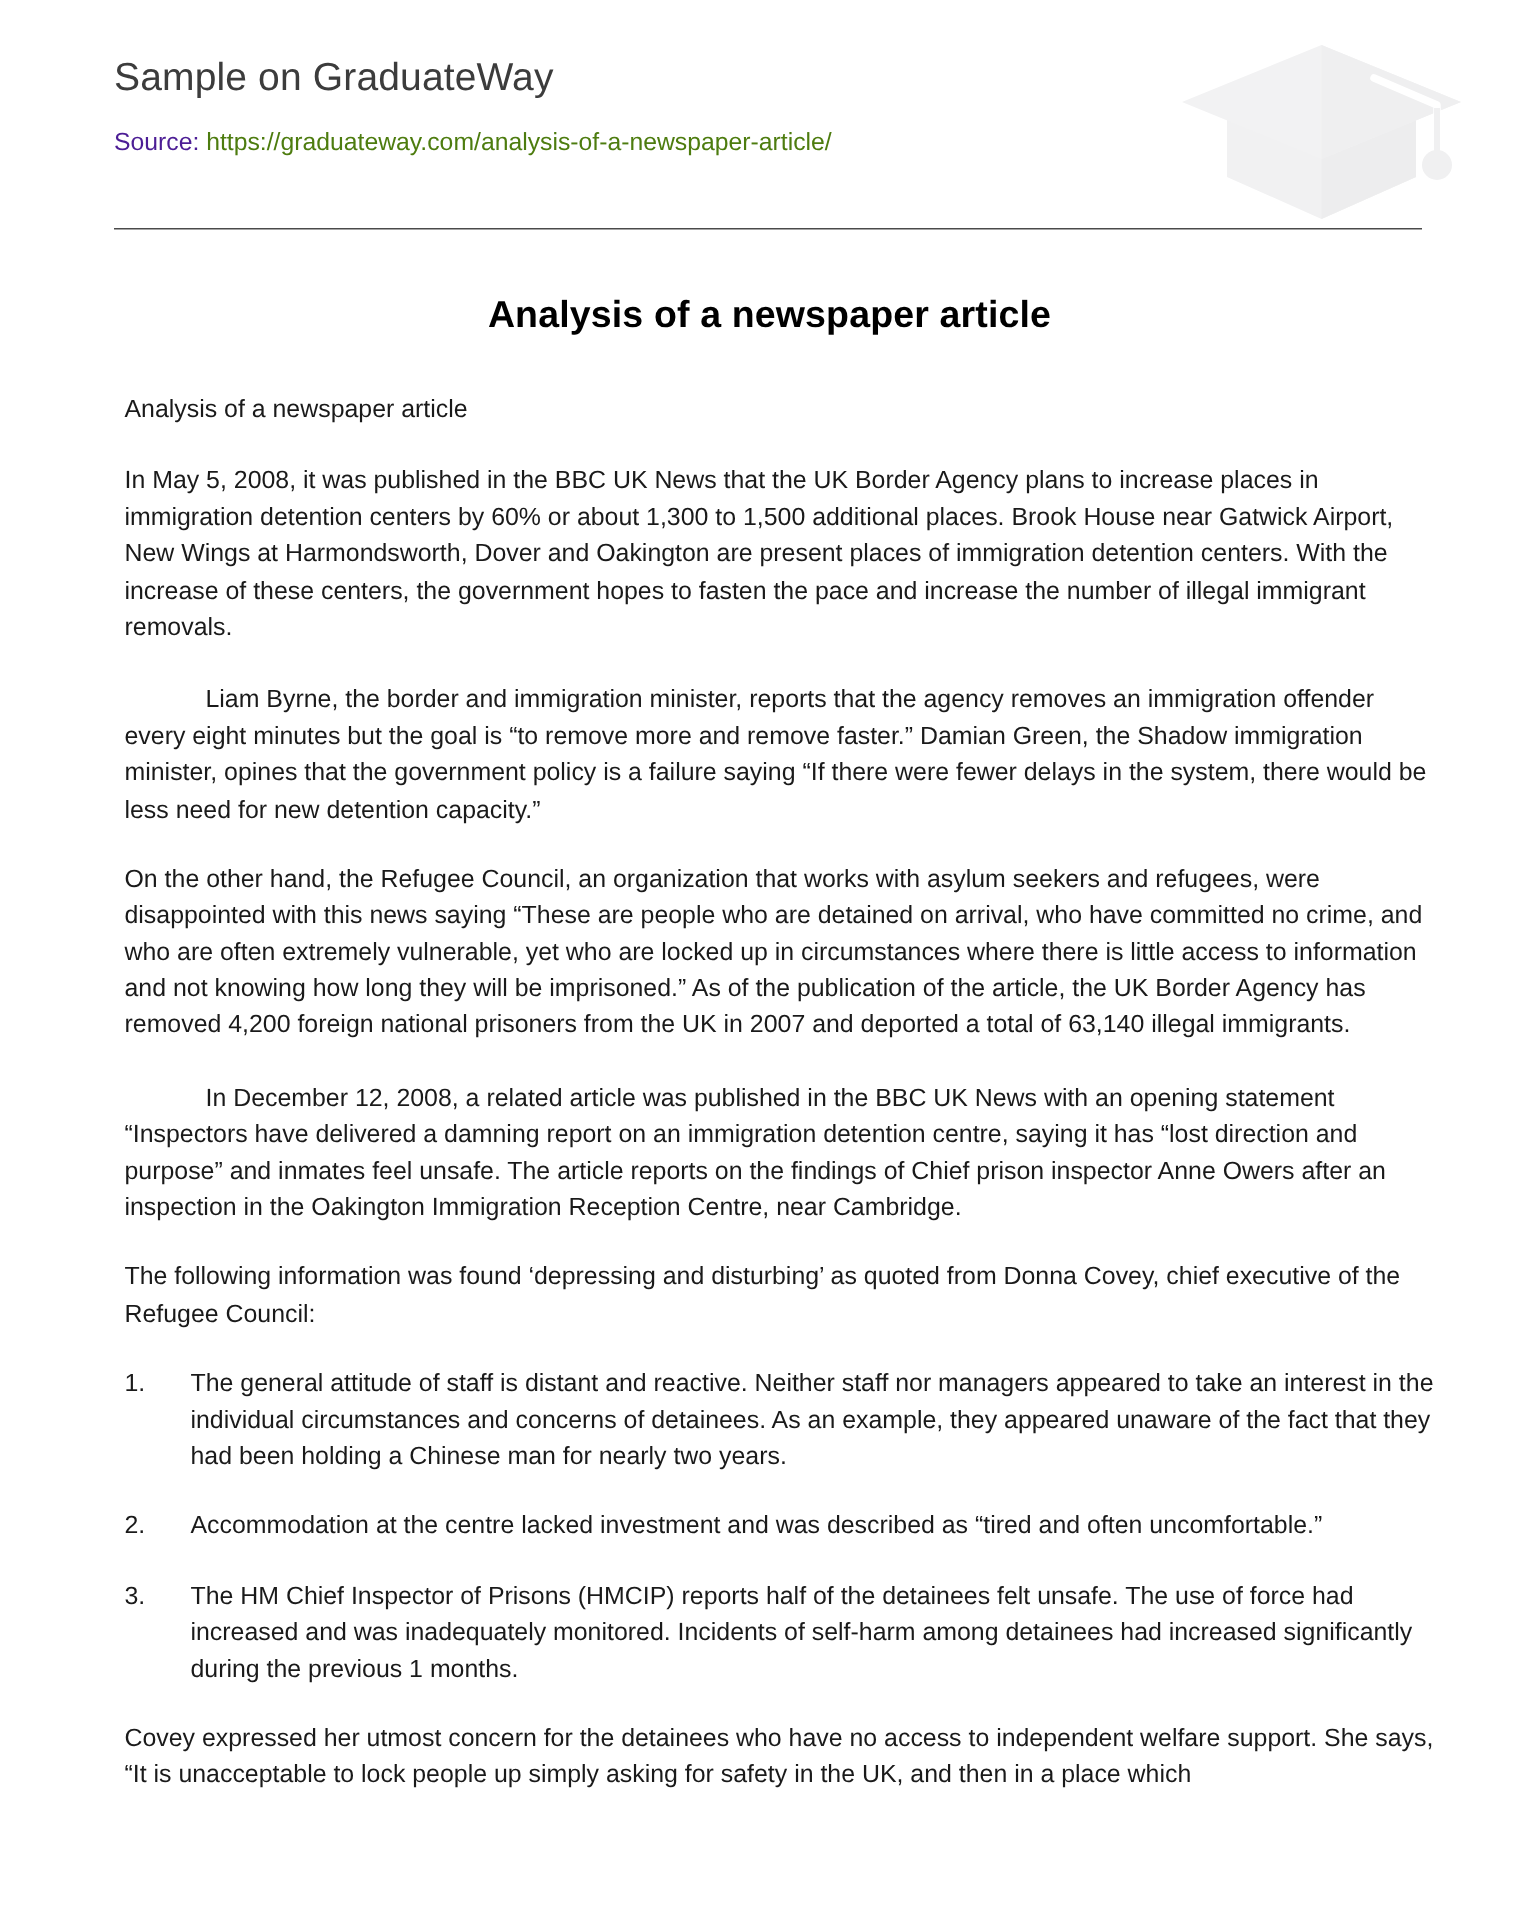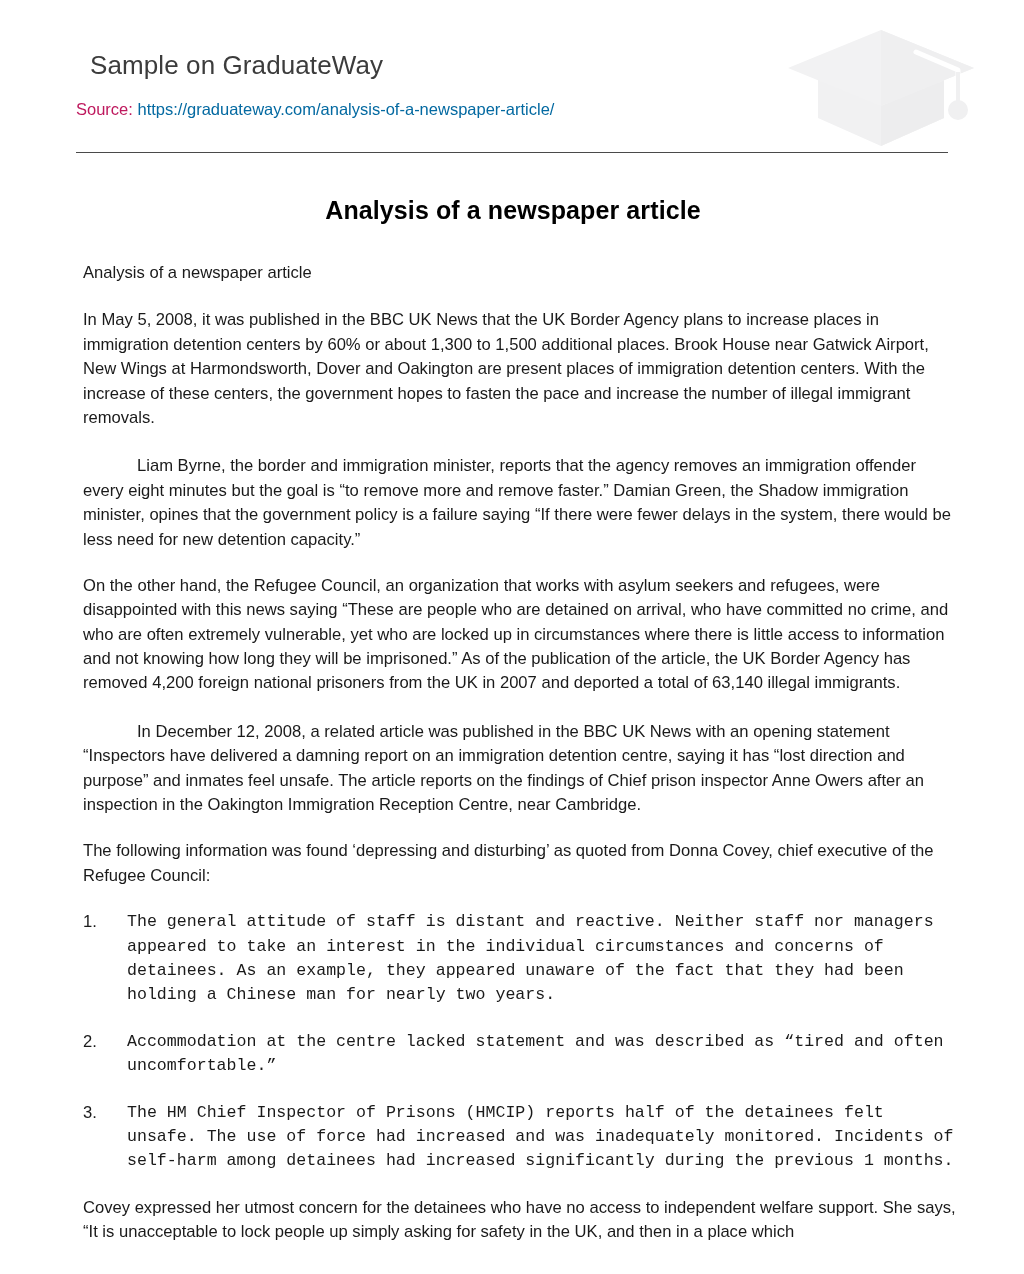--- a/index.html
+++ b/index.html
@@ -26,35 +26,35 @@
     left: 76px;
     top: 36px;
     width: 872px;
   }
   .site-title {
     font-size: 26px;
     font-weight: 400;
     color: #3c3c3c;
     letter-spacing: 0.1px;
     line-height: 1.2;
-    margin: 14px;
+    margin: 0;
   }
   .source-line {
     margin: 18px 0 0 0;
     font-size: 16.5px;
     line-height: 1.3;
     color: #8c8c8c;
     white-space: nowrap;
   }
   .source-label {
-    color: #be185d;
+    color: #4c1d95;
     font-weight: 500;
   }
   .source-url {
-    color: #0369a1;
+    color: #4d7c0f;
   }
 
   
   .logo {
     position: absolute;
     right: 48px;
     top: 22px;
     width: 190px;
     height: 124px;
     opacity: 1;
@@ -111,21 +111,20 @@
     line-height: 1.47;
     color: #1a1a1a;
   }
   .list-num {
     flex: 0 0 auto;
     width: 44px;
   }
   .list-text {
     flex: 1 1 auto;
     text-indent: -0px;
-    font-family: Liberation Mono, monospace;
   }
 </style>
 </head>
 <body>
 
 <div class="page">
 
   <div class="site-header">
     <div class="site-title">Sample on GraduateWay</div>
     <div class="source-line">
@@ -170,21 +169,21 @@
 
       <p class="para">The following information was found ‘depressing and disturbing’ as quoted from Donna Covey, chief executive of the Refugee Council:</p>
 
       <div class="list-item">
         <span class="list-num">1.</span>
         <span class="list-text">The general attitude of staff is distant and reactive. Neither staff nor managers appeared to take an interest in the individual circumstances and concerns of detainees. As an example, they appeared unaware of the fact that they had been holding a Chinese man for nearly two years.</span>
       </div>
 
       <div class="list-item">
         <span class="list-num">2.</span>
-        <span class="list-text">Accommodation at the centre lacked statement and was described as “tired and often uncomfortable.”</span>
+        <span class="list-text">Accommodation at the centre lacked investment and was described as “tired and often uncomfortable.”</span>
       </div>
 
       <div class="list-item">
         <span class="list-num">3.</span>
         <span class="list-text">The HM Chief Inspector of Prisons (HMCIP) reports half of the detainees felt unsafe. The use of force had increased and was inadequately monitored. Incidents of self-harm among detainees had increased significantly during the previous 1 months.</span>
       </div>
 
       <p class="para">Covey expressed her utmost concern for the detainees who have no access to independent welfare support. She says, “It is unacceptable to lock people up simply asking for safety in the UK, and then in a place which</p>
 
     </div>

